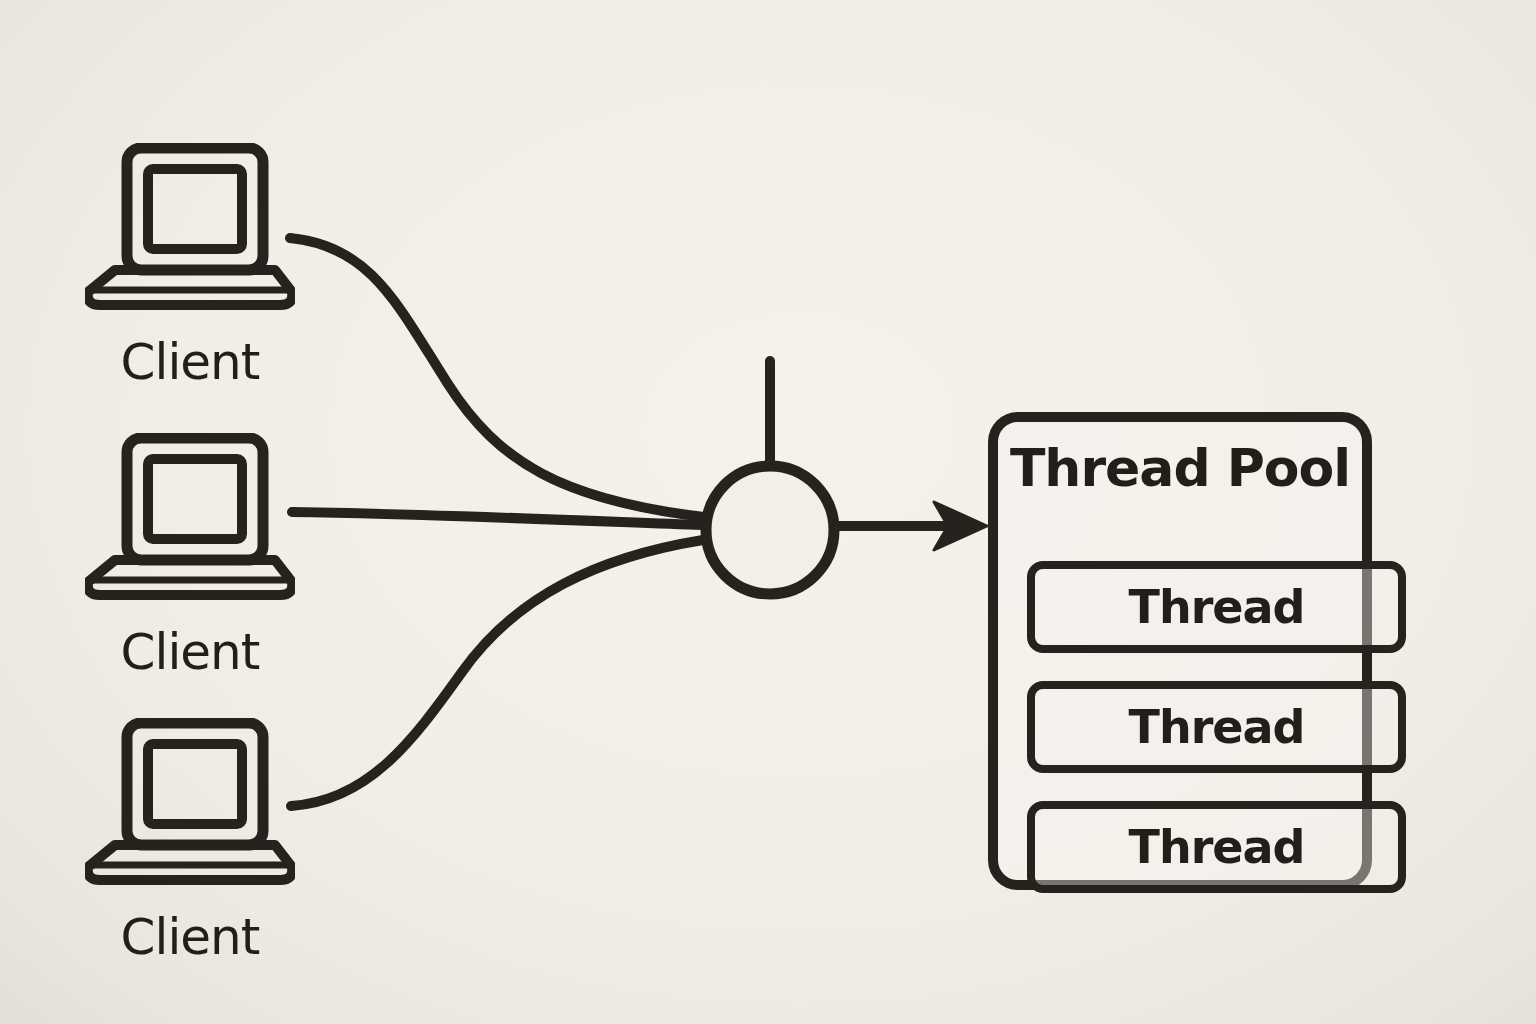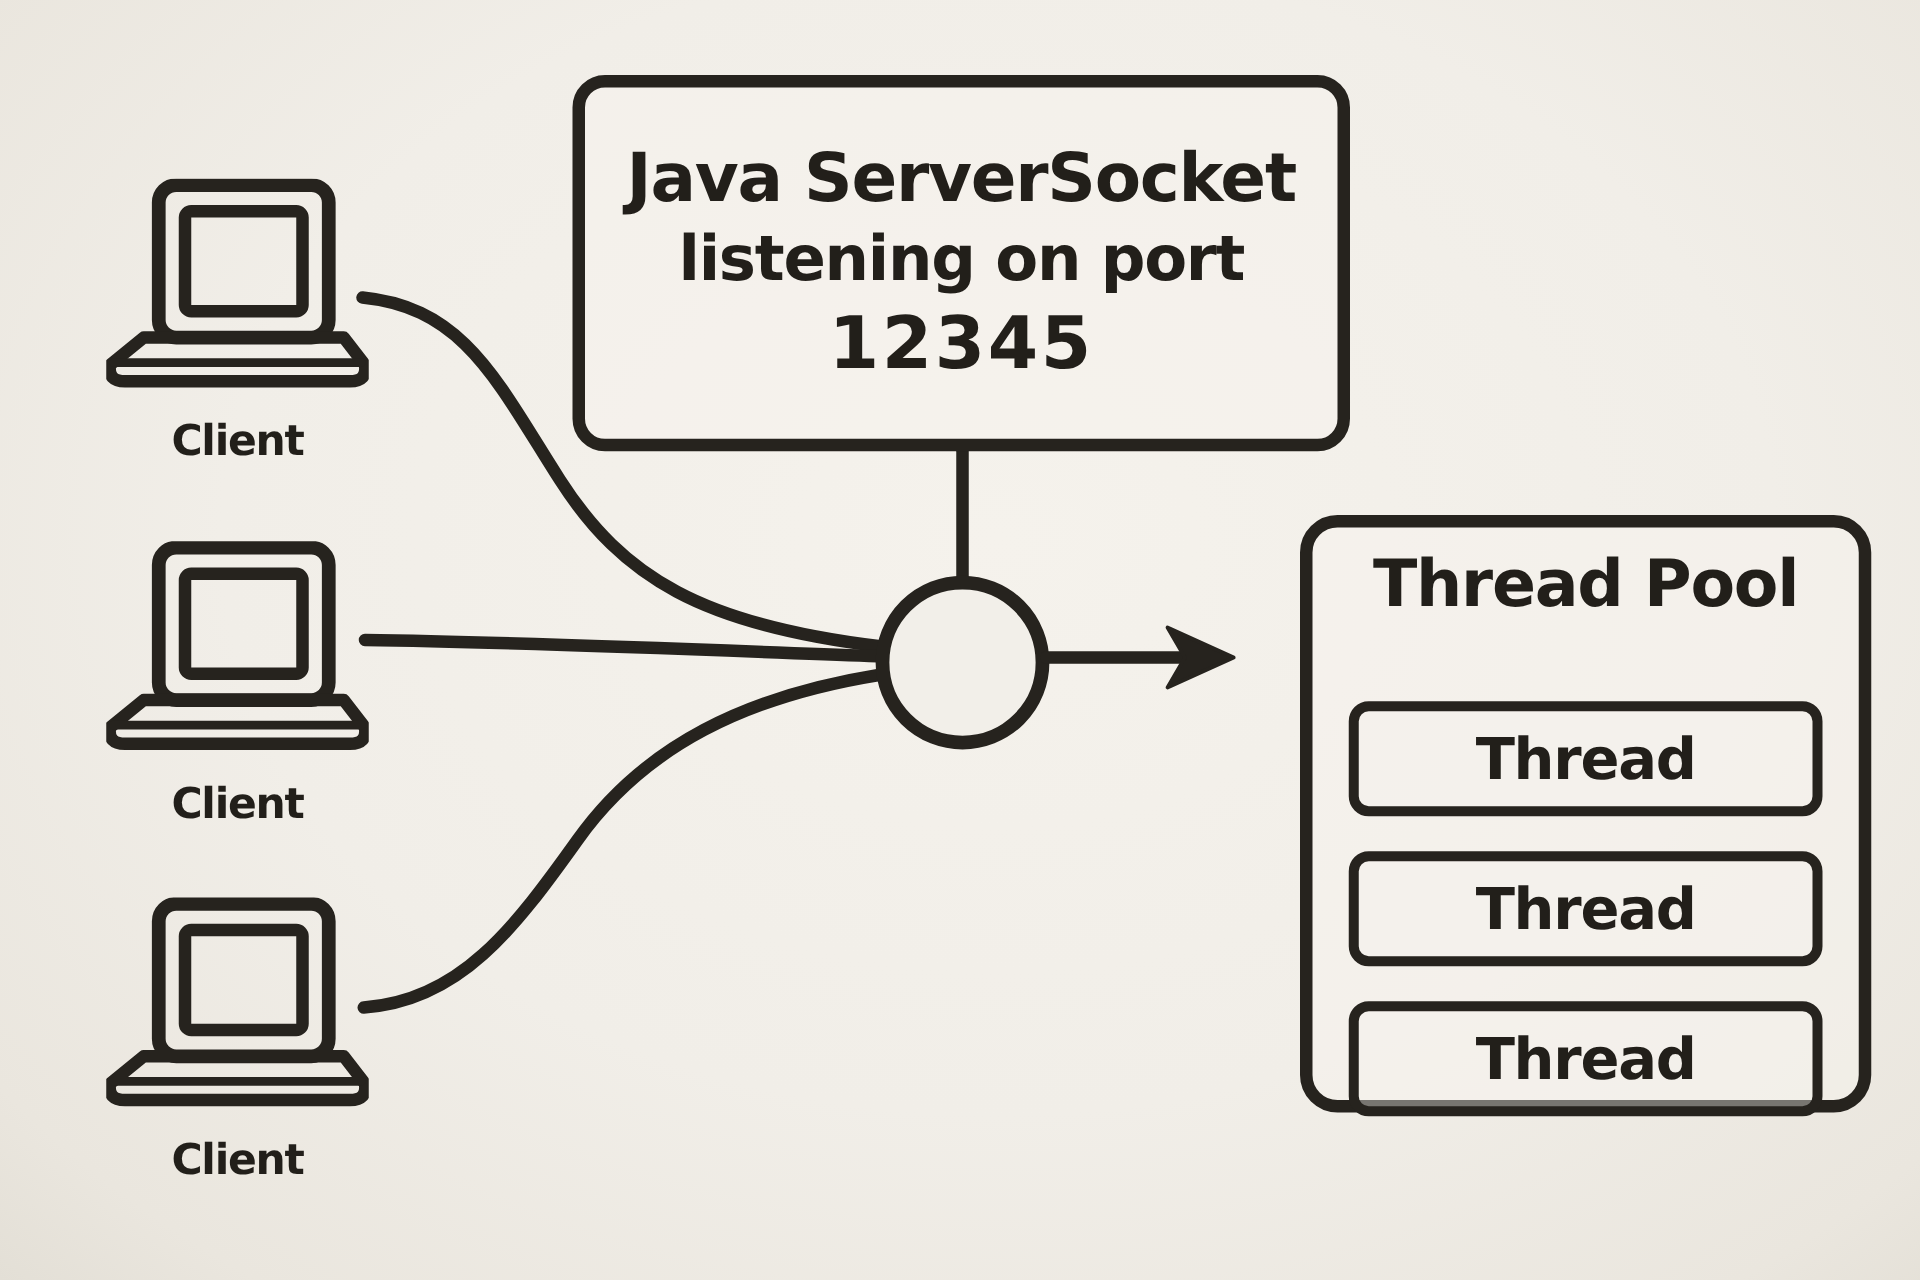--- a/index.html
+++ b/index.html
@@ -52,22 +52,22 @@
     letter-spacing: -1px;
     line-height: 1.2;
   }
   .server-line3 {
     font-size: 58px;
     font-weight: bold;
     letter-spacing: 2px;
     line-height: 1.3;
   }
   #thread-pool-box {
-    left: 1040px; top: 412px;
-    width: 457px; height: 478px;
+    left: 988px; top: 412px;
+    width: 384px; height: 478px;
     border-radius: 30px;
   }
   .pool-title {
     position: absolute;
     left: 0; top: 16px;
     width: 100%;
     text-align: center;
     font-size: 52px;
     font-weight: bold;
     letter-spacing: -1px;
@@ -94,22 +94,22 @@
   .thread-box.t2 { top: 346px; }
   
   .client {
     position: absolute;
     width: 210px;
     text-align: center;
   }
   .client svg { display: block; }
   .client-label {
     margin-top: 22px;
-    font-size: 34px;
-    font-weight: bold;
+    font-size: 50px;
+    font-weight: normal;
     letter-spacing: -1px;
   }
   .client.c0 { left: 85px; top: 143px; }
   .client.c1 { left: 85px; top: 433px; }
   .client.c2 { left: 85px; top: 718px; }
 </style>
 </head>
 <body>
 
 <div id="canvas">
@@ -126,25 +126,20 @@
       <path d="M 770 361 L 770 463"></path>
 
       <circle cx="770" cy="530" r="64" stroke-width="11" fill="#f2efe9"></circle>
 
       <path d="M 837 526 L 950 526"></path>
     </g>
 
     <path d="M 987 526 L 934 502 L 948 526 L 934 550 Z" fill="#26231e" stroke="#26231e" stroke-width="3" stroke-linejoin="round"></path>
   </svg>
 
-  <div id="server-box" class="hand-box">
-    <div class="server-line1">Java ServerSocket</div>
-    <div class="server-line2">listening on port</div>
-    <div class="server-line3">12345</div>
-  </div>
 
   <div id="thread-pool-box" class="hand-box">
     <div class="pool-title">Thread Pool</div>
     <div class="thread-box t0">Thread</div>
     <div class="thread-box t1">Thread</div>
     <div class="thread-box t2">Thread</div>
   </div>
 
   <div class="client c0">
     <svg width="210" height="168" viewBox="0 0 210 168" xmlns="http://www.w3.org/2000/svg">

